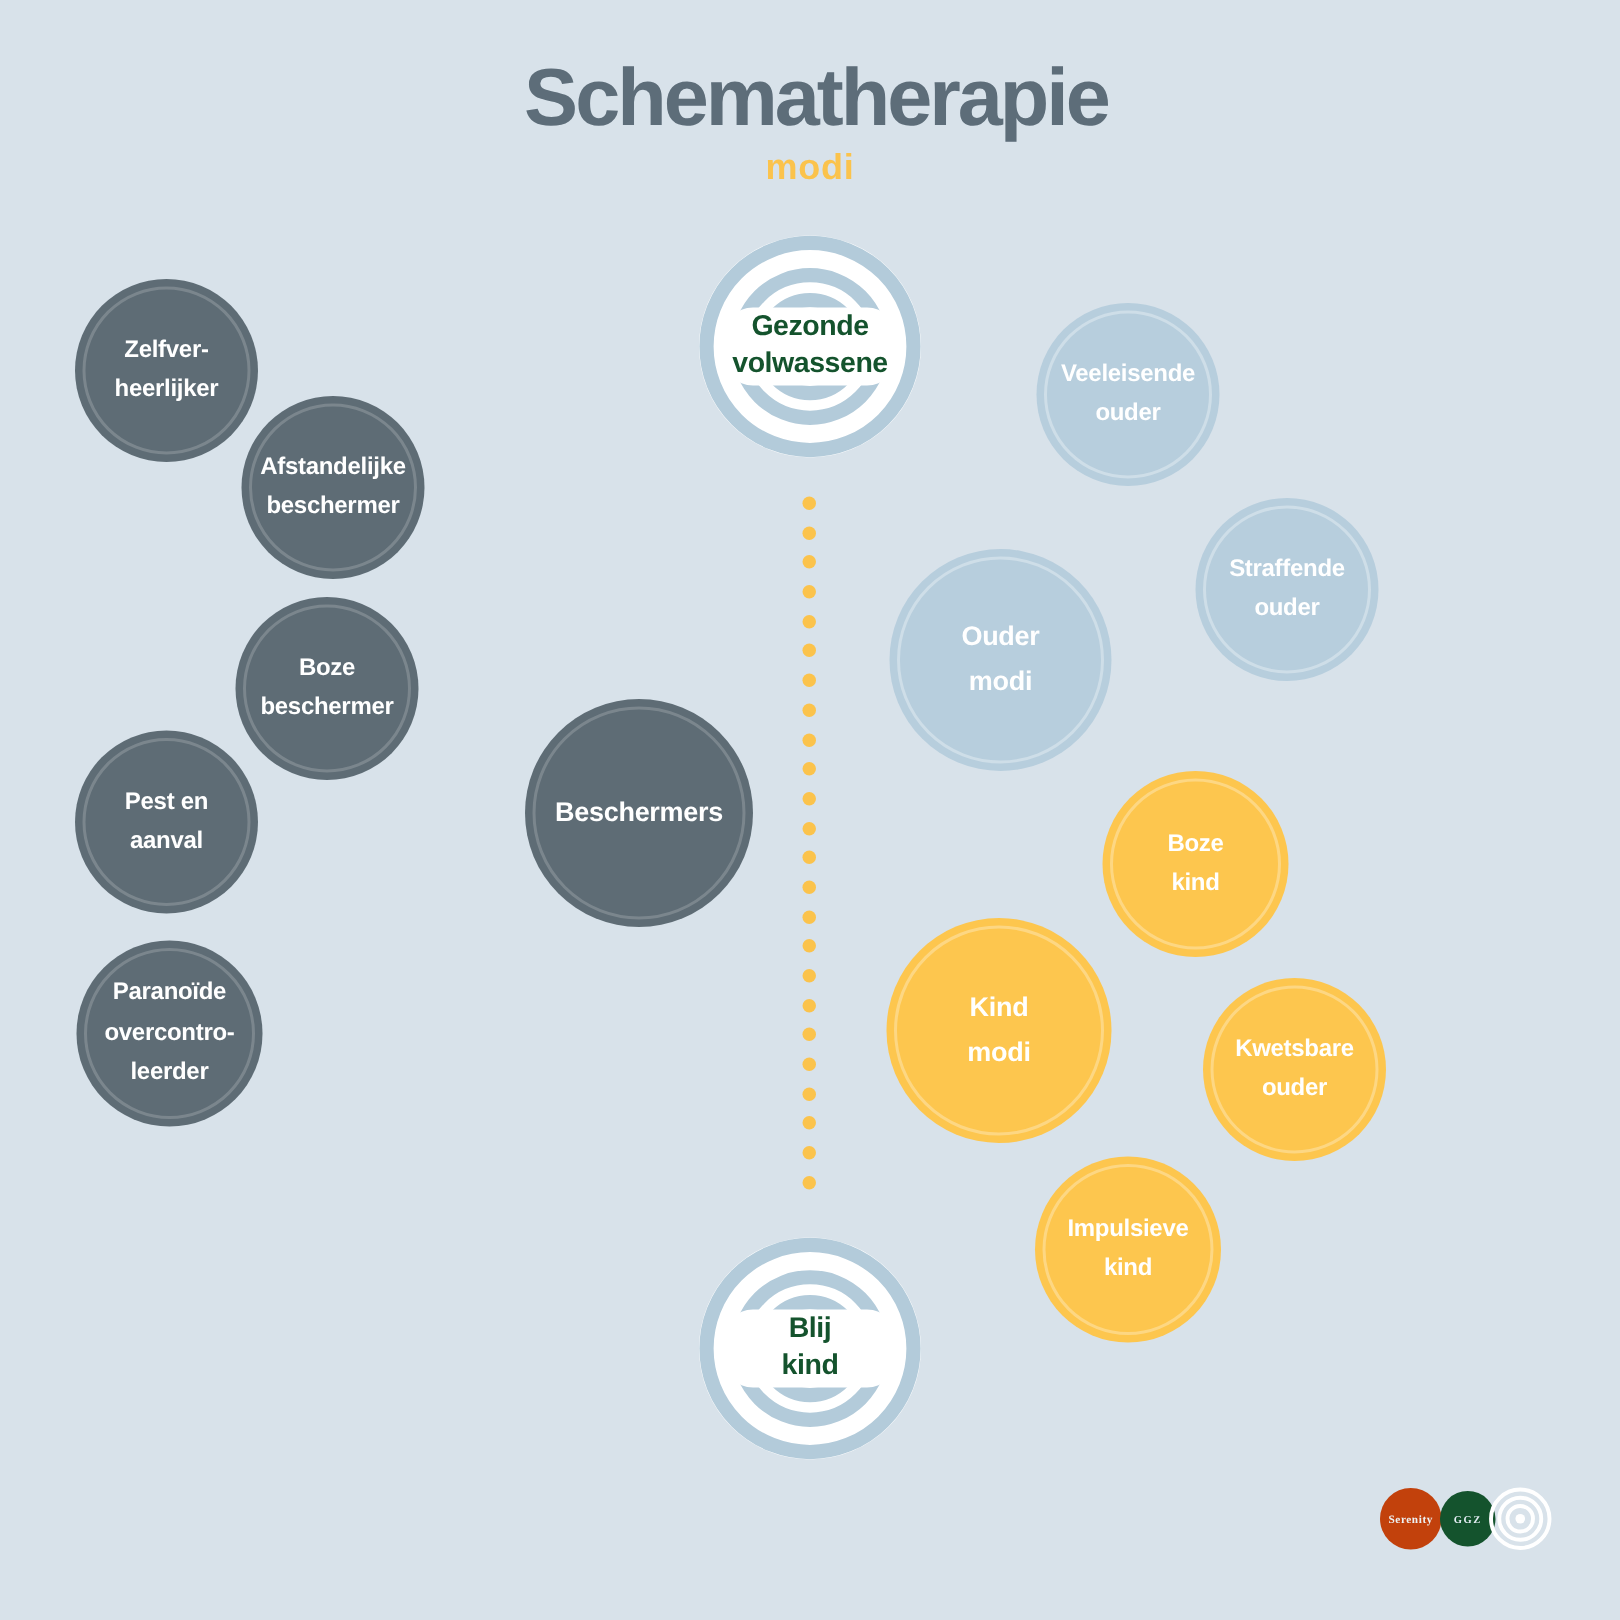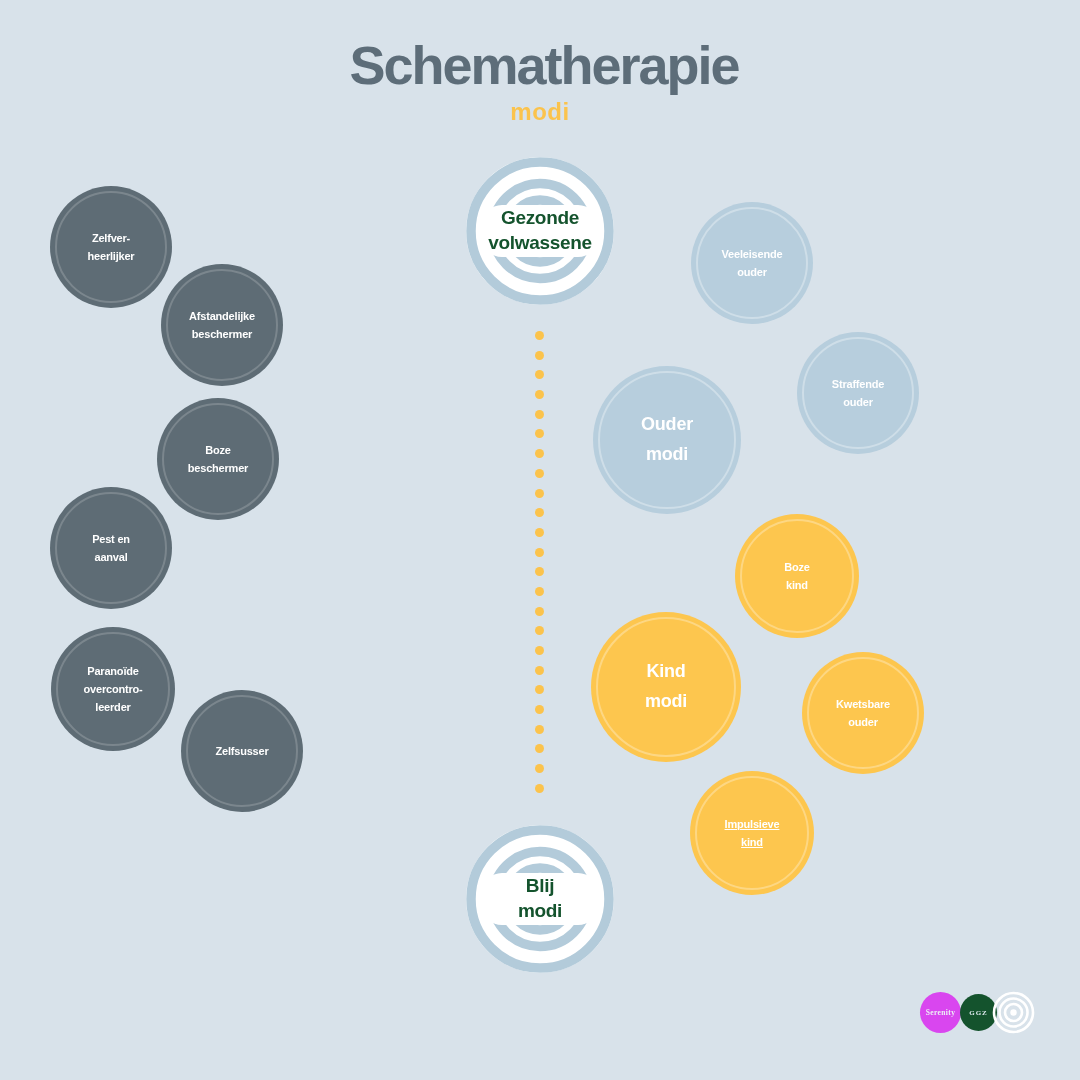--- a/index.html
+++ b/index.html
@@ -35,21 +35,21 @@
     display:flex;align-items:center;justify-content:center;
     text-align:center;color:#ffffff;
   }
   .mode::before{
     content:"";position:absolute;inset:5px;border-radius:50%;
     border:2.5px solid rgba(255,255,255,0.18);
     pointer-events:none;
   }
   .mode .lbl{
     white-space:pre-line;
-    font-size:11px;font-weight:bold;letter-spacing:-0.2px;line-height:1.65;
+    font-size:16px;font-weight:bold;letter-spacing:-0.2px;line-height:1.65;
     position:relative;
   }
   .mode.big .lbl{font-size:18px;}
   .dark{background:#5e6c75;}
   .blue{background:#b7cedd;}
   .blue::before{border-color:rgba(255,255,255,0.32);}
   .yellow{background:#fdc64e;}
   .yellow::before{border-color:rgba(255,255,255,0.30);}
   
   .target{position:absolute;width:150px;height:150px;}
@@ -62,21 +62,21 @@
     color:#14532d;letter-spacing:-0.3px;
   }
   
   .logo{position:absolute;left:920px;top:990px;width:116px;height:45px;}
   .logo-circle{
     position:absolute;border-radius:50%;
     display:flex;align-items:center;justify-content:center;
     text-align:center;
   }
   .logo-serenity{
-    left:0px;top:2px;width:41px;height:41px;background:#d946ef;
+    left:0px;top:2px;width:41px;height:41px;background:#c2410c;
     color:#edf2f5;font-family:"Liberation Serif",serif;
     font-size:7.5px;font-weight:bold;letter-spacing:0.4px;
   }
   .logo-ggz{
     left:40px;top:4px;width:37px;height:37px;background:#14532d;
     color:#e3edf3;font-family:"Liberation Serif",serif;
     font-size:7px;font-weight:bold;letter-spacing:1px;
   }
   .logo-spiral{position:absolute;left:71px;top:0px;}
 </style>
@@ -129,21 +129,21 @@
 
   <div class="target" style="left:465px;top:824px;">
     <svg width="150" height="150" viewBox="0 0 150 150">
       <circle cx="75" cy="75" r="74" fill="#ffffff"></circle>
       <circle cx="75" cy="75" r="69" fill="none" stroke="#b3cbda" stroke-width="9.5"></circle>
       <circle cx="75" cy="75" r="47.5" fill="none" stroke="#b3cbda" stroke-width="9.5"></circle>
       <circle cx="75" cy="75" r="31" fill="none" stroke="#b3cbda" stroke-width="9.5"></circle>
       <rect x="17" y="49" width="116" height="52" rx="20" fill="#ffffff"></rect>
     </svg>
     <div class="tlabel">Blij
-modi</div>
+kind</div>
   </div>
 
   <div class="mode dark" style="left:50px;top:186px;width:122px;height:122px;">
     <span class="lbl">Zelfver-
 heerlijker</span>
   </div>
   <div class="mode dark" style="left:161px;top:264px;width:122px;height:122px;">
     <span class="lbl">Afstandelijke
 beschermer</span>
   </div>
@@ -153,22 +153,22 @@
   </div>
   <div class="mode dark" style="left:50px;top:487px;width:122px;height:122px;">
     <span class="lbl">Pest en
 aanval</span>
   </div>
   <div class="mode dark" style="left:51px;top:627px;width:124px;height:124px;">
     <span class="lbl">Paranoïde
 overcontro-
 leerder</span>
   </div>
-  <div class="mode dark" style="left:181px;top:690px;width:122px;height:122px;">
-    <span class="lbl">Zelfsusser</span>
+  <div class="mode dark big" style="left:350px;top:466px;width:152px;height:152px;">
+    <span class="lbl">Beschermers</span>
   </div>
 
   <div class="mode blue" style="left:691px;top:202px;width:122px;height:122px;">
     <span class="lbl">Veeleisende
 ouder</span>
   </div>
   <div class="mode blue" style="left:797px;top:332px;width:122px;height:122px;">
     <span class="lbl">Straffende
 ouder</span>
   </div>
@@ -182,21 +182,21 @@
 kind</span>
   </div>
   <div class="mode yellow big" style="left:591px;top:612px;width:150px;height:150px;">
     <span class="lbl">Kind
 modi</span>
   </div>
   <div class="mode yellow" style="left:802px;top:652px;width:122px;height:122px;">
     <span class="lbl">Kwetsbare
 ouder</span>
   </div>
-  <div class="mode yellow" style="left:690px;top:771px;width:124px;height:124px;text-decoration:underline;">
+  <div class="mode yellow" style="left:690px;top:771px;width:124px;height:124px;">
     <span class="lbl">Impulsieve
 kind</span>
   </div>
 
   <div class="logo">
     <div class="logo-circle logo-serenity">
       <span>Serenity</span>
     </div>
     <div class="logo-circle logo-ggz">
       <span>GGZ</span>

